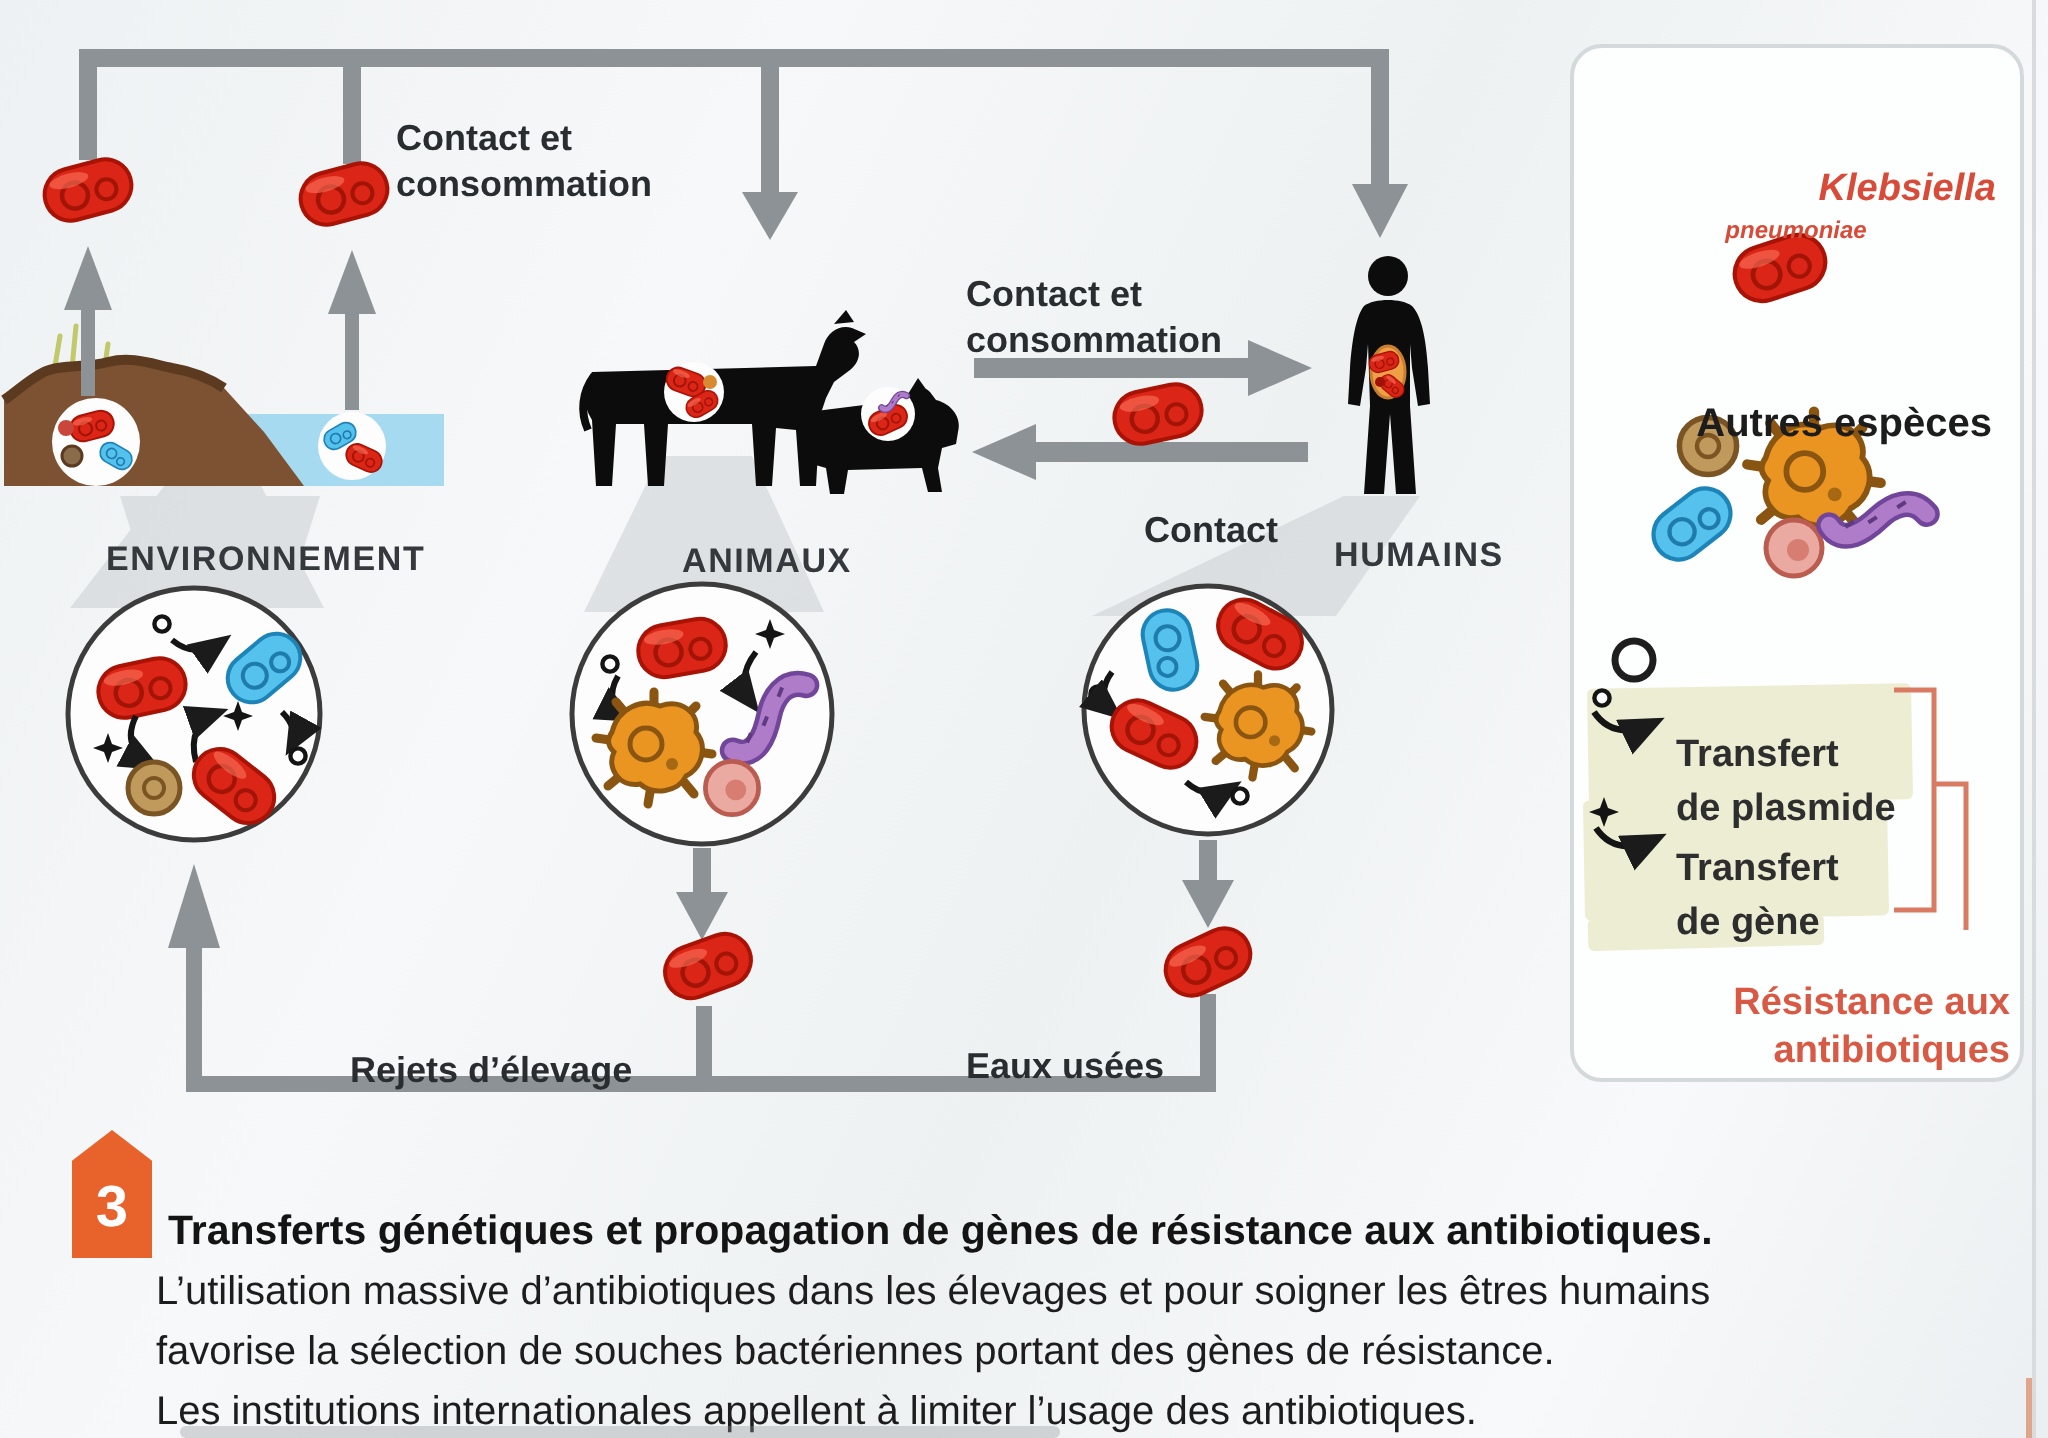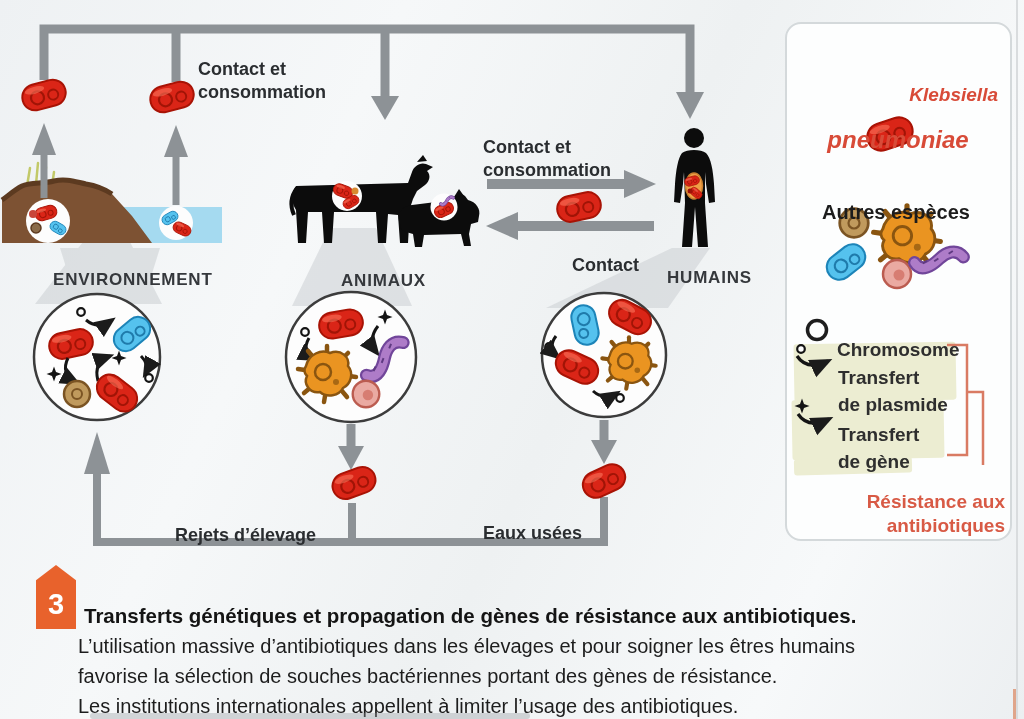--- a/index.html
+++ b/index.html
@@ -261,24 +261,23 @@
   <div class="lbl flow-lbl txt" style="left:483px;top:118px;">
     <div>Contact et</div>
     <div>consommation</div>
   </div>
   <div class="lbl flow-lbl txt" style="left:572px;top:236px;">Contact</div>
 
   <div class="lbl flow-lbl txt" style="left:175px;top:506px;">Rejets d’élevage</div>
   <div class="lbl flow-lbl txt" style="left:483px;top:504px;">Eaux usées</div>
 
   <div class="lbl txt red-t" style="left:798px;top:66px;width:200px;text-align:right;font-size:19px;font-style:italic;">Klebsiella</div>
-  <div class="lbl txt red-t" style="left:798px;top:108px;width:200px;text-align:center;font-size:24px;font-style:italic;">pneumoniae</div>
-  <div class="lbl txt" style="left:796px;top:183px;width:200px;text-align:center;font-size:20px;font-weight:800;color:#1c1c1c;">Autres espèces</div>
-
-  <div class="lbl txt legend-item" style="left:837px;top:318px;">Chromosome</div>
+  <div class="lbl txt red-t" style="left:798px;top:90px;width:200px;text-align:center;font-size:12px;font-style:italic;">pneumoniae</div>
+  <div class="lbl txt" style="left:796px;top:183px;width:200px;text-align:right;font-size:20px;font-weight:800;color:#1c1c1c;">Autres espèces</div>
+
   <div class="lbl txt legend-item" style="left:838px;top:346px;">
     <div>Transfert</div>
     <div>de plasmide</div>
   </div>
   <div class="lbl txt legend-item" style="left:838px;top:403px;">
     <div>Transfert</div>
     <div>de gène</div>
   </div>
   <div class="lbl txt" style="left:845px;top:472px;width:160px;text-align:right;font-size:19px;font-weight:800;color:#d85a45;line-height:24px;">
     <div>Résistance aux</div>

